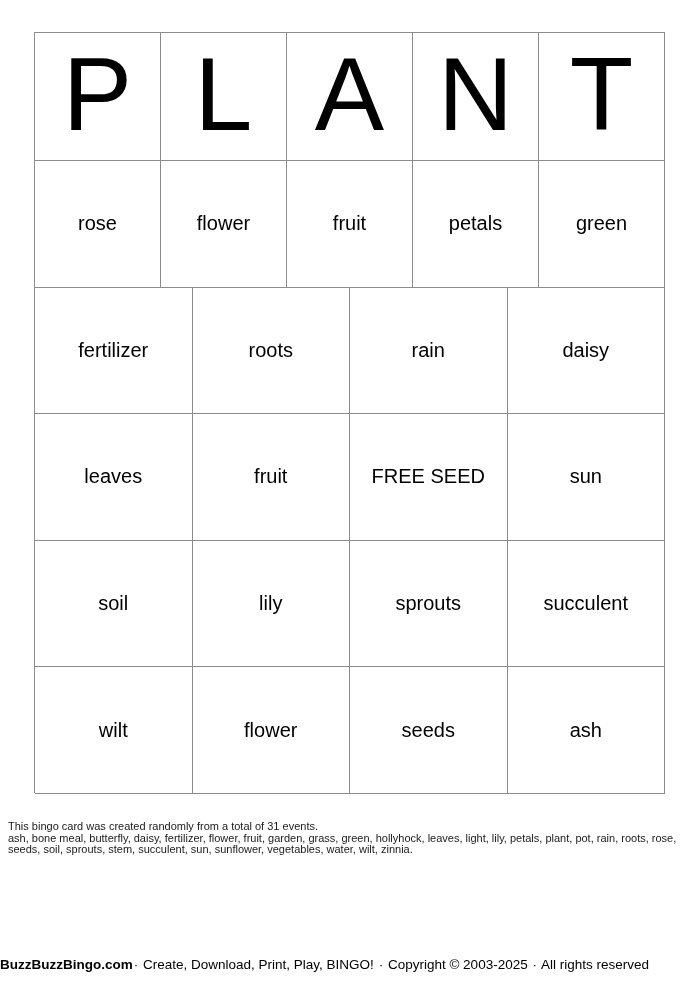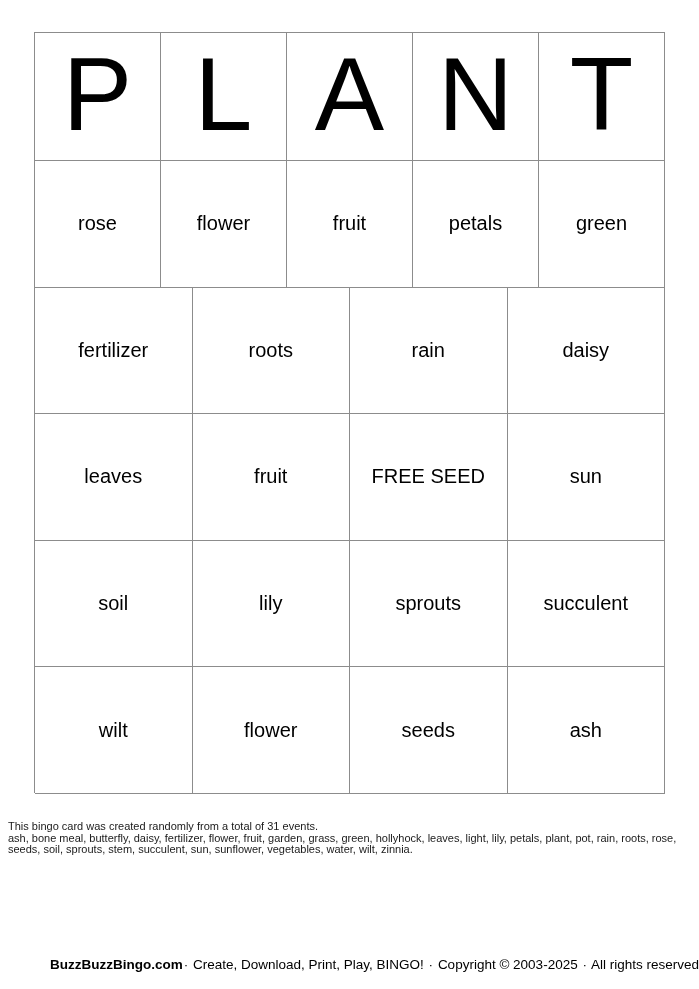--- a/index.html
+++ b/index.html
@@ -76,21 +76,21 @@
   }
   #fineprint .fp-line { white-space: normal; }
   #fineprint .fp-words { }
 
   
   #footer {
     position: absolute;
     left: 0;
     top: 955px;
     width: 699px;
-    text-align: right;
+    text-align: left;
     font-size: 13.5px;
     line-height: 20px;
     color: #000000;
     white-space: nowrap;
   }
   #footer .brand { font-weight: bold; }
   #footer .sep { padding: 0 1px; }
 </style>
 </head>
 <body>

